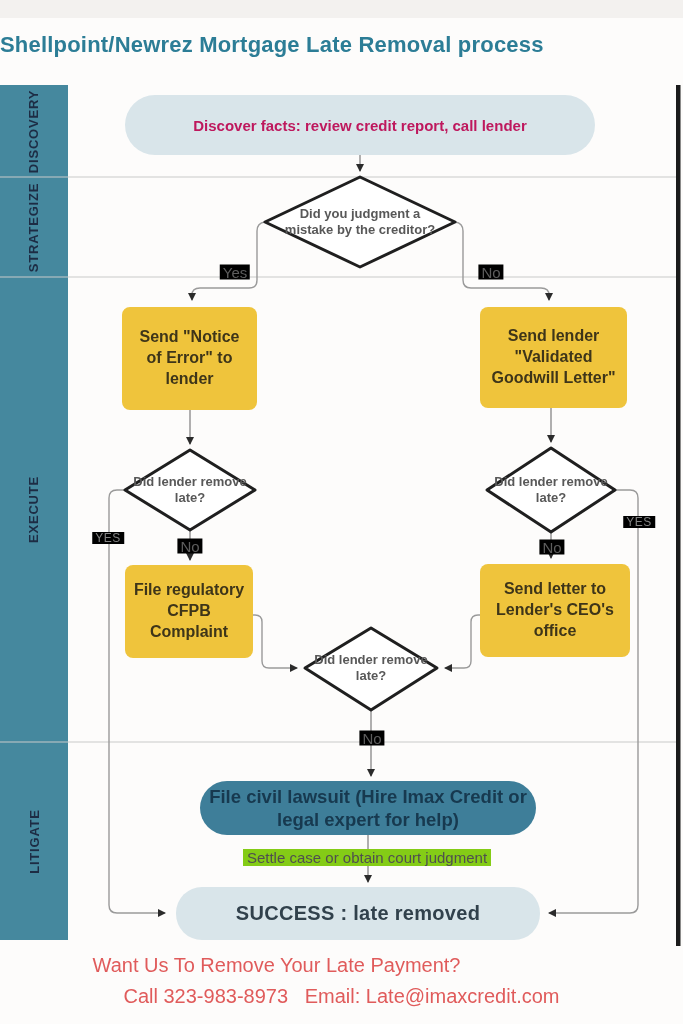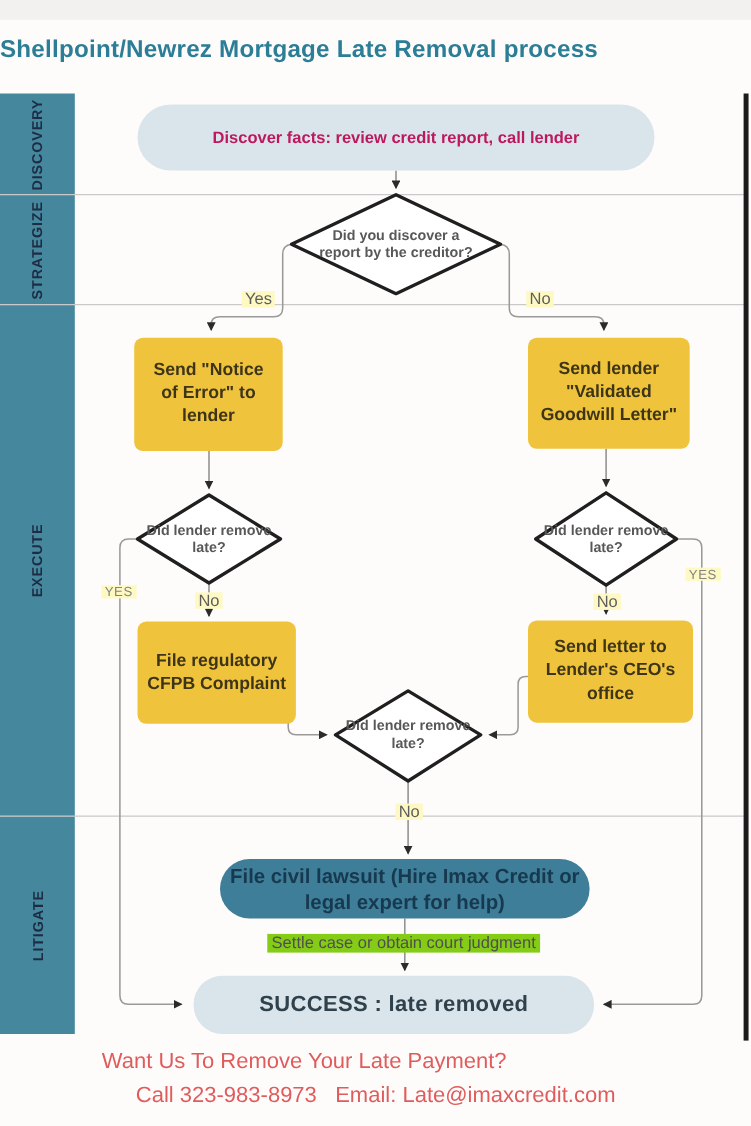--- a/index.html
+++ b/index.html
@@ -30,37 +30,37 @@
   
   .node{position:absolute;display:flex;align-items:center;justify-content:center;
         text-align:center;box-sizing:border-box;}
   .pill-light{background:var(--light-blue,#d9e5ea);}
   .start-node{left:125px;top:95px;width:470px;height:60px;border-radius:30px;
       font-size:15px;font-weight:bold;color:#be185d;}
   .yellow-box{background:var(--yellow,#efc43c);border-radius:8px;
       font-weight:bold;color:var(--yellow-text,#3e3519);line-height:1.3;}
   .box-notice{left:122px;top:307px;width:135px;height:103px;font-size:16px;padding:4px 8px;}
   .box-goodwill{left:480px;top:307px;width:147px;height:101px;font-size:16px;padding:4px 8px;}
-  .box-cfpb{left:125px;top:565px;width:144px;height:93px;font-size:16px;padding:4px 6px;}
+  .box-cfpb{left:125px;top:565px;width:128px;height:93px;font-size:16px;padding:4px 6px;}
   .box-ceo{left:480px;top:564px;width:150px;height:93px;font-size:16px;padding:4px 14px;}
   .lawsuit-node{left:200px;top:781px;width:336px;height:54px;border-radius:27px;
       background:var(--teal-pill,#3e7e99);font-size:18.5px;font-weight:bold;
       color:var(--teal-pill-text,#17394f);line-height:1.25;align-items:center;}
   .success-node{left:176px;top:887px;width:364px;height:53px;border-radius:26px;
       font-size:20px;font-weight:bold;color:#31414c;letter-spacing:.3px;}
   .diamond-label{
     position:absolute;display:flex;align-items:center;justify-content:center;text-align:center;
     font-weight:bold;color:#585858;font-size:13px;line-height:1.25;
   }
   .dlab-1{left:283px;top:190px;width:154px;height:64px;}
   .dlab-l{left:133px;top:462px;width:114px;height:56px;}
   .dlab-r{left:494px;top:462px;width:114px;height:56px;}
   .dlab-m{left:314px;top:640px;width:114px;height:56px;}
   .edge-label{
-    position:absolute;transform:translate(-50%,-50%);background:#fef9c3;
+    position:absolute;transform:translate(-50%,-50%);background:#000000;
     padding:0 3px;color:#5d5d5d;font-size:15px;line-height:1;
   }
   .edge-label.small{font-size:12px;color:#838383;letter-spacing:.5px;}
   .settle-label{
     position:absolute;left:174px;top:849px;width:386px;text-align:center;
     font-size:15px;color:#4f4f4f;
   }
   .settle-label span{background:#84cc16;padding:0 4px;}
   .footer-line1{position:absolute;left:0;top:954px;width:553px;text-align:center;
       font-size:20px;color:var(--footer-red,#e05b5b);}
@@ -131,21 +131,21 @@
     <polygon points="360,177 455,222 360,267 265,222" fill="#ffffff" stroke="#1f1f1f" stroke-width="3" stroke-linejoin="round"></polygon>
     <polygon points="190,450 255,490 190,530 125,490" fill="#ffffff" stroke="#1f1f1f" stroke-width="3" stroke-linejoin="round"></polygon>
     <polygon points="551,448 615,490 551,532 487,490" fill="#ffffff" stroke="#1f1f1f" stroke-width="3" stroke-linejoin="round"></polygon>
     <polygon points="371,628 437,668 371,710 305,668" fill="#ffffff" stroke="#1f1f1f" stroke-width="3" stroke-linejoin="round"></polygon>
   </svg>
 
   <div class="node pill-light start-node">
     <span>Discover facts: review credit report, call lender</span>
   </div>
 
-  <div class="diamond-label dlab-1">Did you discover a report by the creditor?</div>
+  <div class="diamond-label dlab-1">Did you judgment a mistake by the creditor?</div>
 
   <span class="edge-label" style="left:235px;top:272px;">Yes</span>
   <span class="edge-label" style="left:491px;top:272px;">No</span>
 
   <div class="node yellow-box box-notice">
     <span>Send "Notice of Error" to lender</span>
   </div>
   <div class="node yellow-box box-goodwill">
     <span>Send lender "Validated Goodwill Letter"</span>
   </div>

